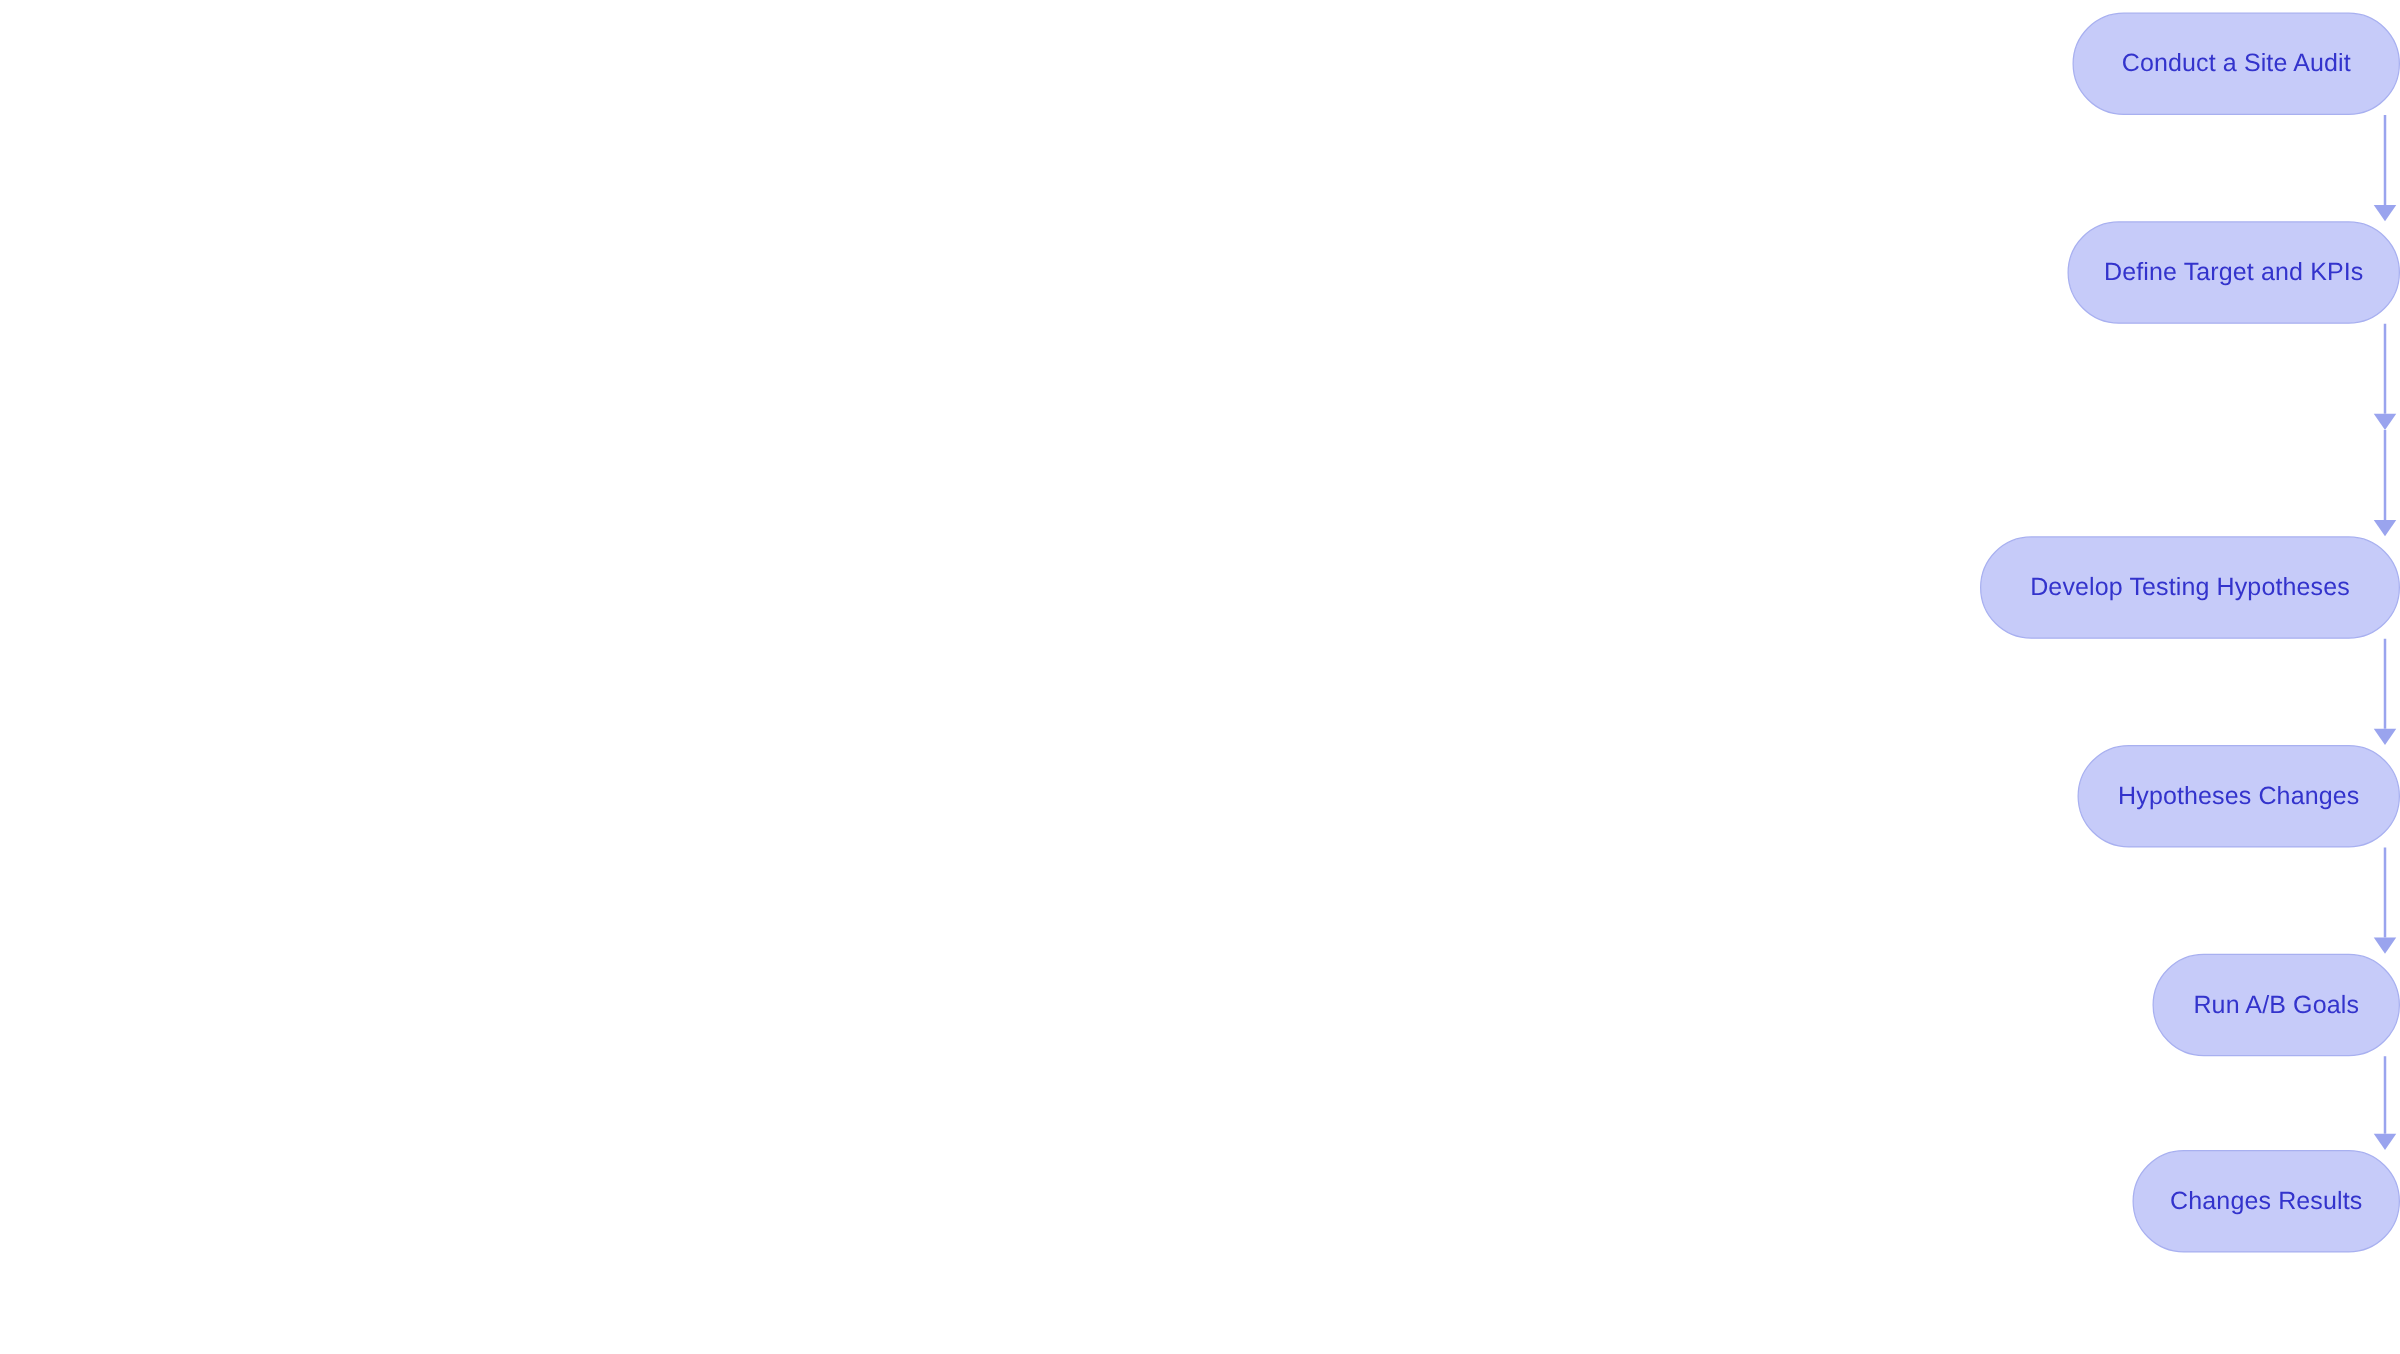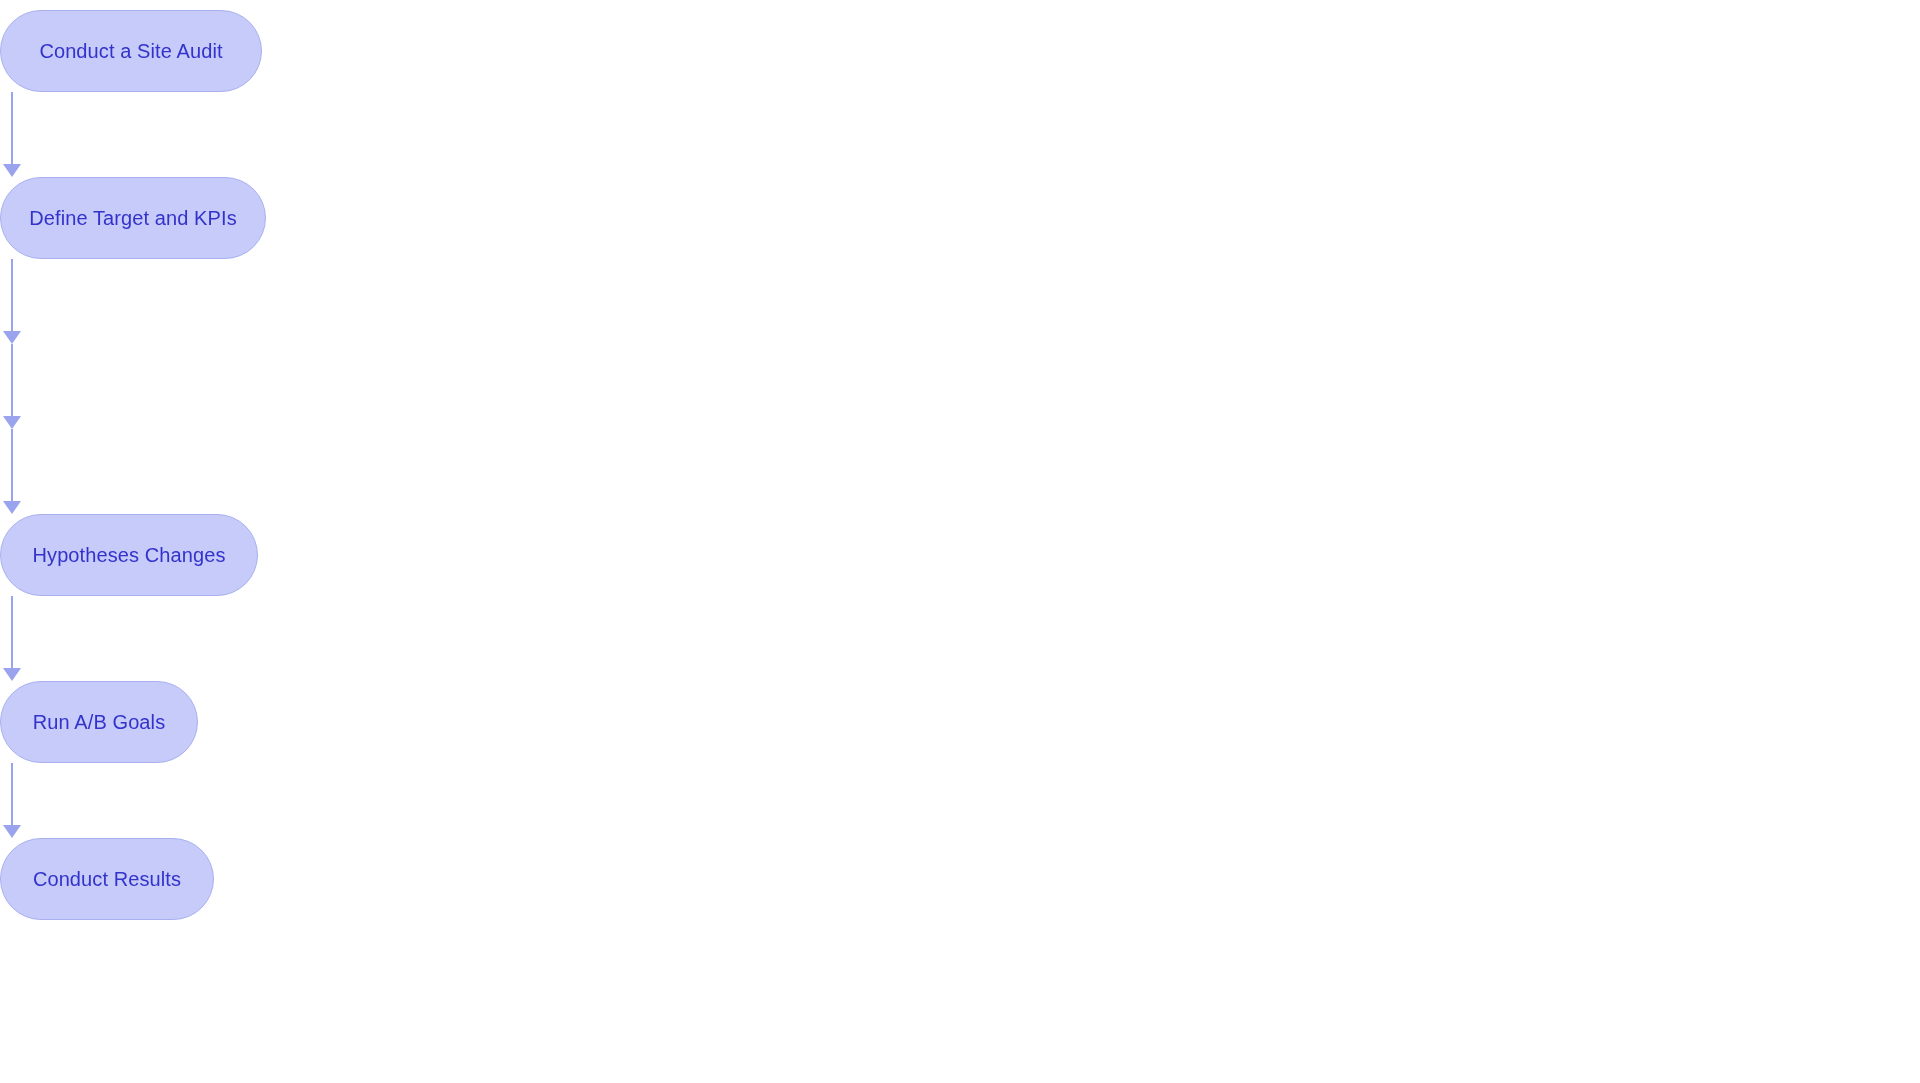--- a/index.html
+++ b/index.html
@@ -23,21 +23,21 @@
   }
 
   .flow-column {
     position: absolute;
     left: 0;
     top: 0;
     width: 1920px;
     height: 1083px;
     display: flex;
     flex-direction: column;
-    align-items: flex-start;
+    align-items: flex-end;
   }
 
   .node {
     box-sizing: border-box;
     height: 82px;
     background: #c6cbf9;
     border: 1px solid #a8b0f0;
     border-radius: 41px;
     display: flex;
     align-items: center;
@@ -125,20 +125,23 @@
       <span class="line"></span>
       <span class="arrowhead"></span>
     </div>
 
 
     <div class="connector c-std">
       <span class="line"></span>
       <span class="arrowhead"></span>
     </div>
 
+    <div class="node n3">
+      <span class="node-label">Develop Testing Hypotheses</span>
+    </div>
 
     <div class="connector c-std">
       <span class="line"></span>
       <span class="arrowhead"></span>
     </div>
 
     <div class="node n4">
       <span class="node-label">Hypotheses Changes</span>
     </div>
 
@@ -150,17 +153,17 @@
     <div class="node n5">
       <span class="node-label">Run A/B Goals</span>
     </div>
 
     <div class="connector c-last">
       <span class="line"></span>
       <span class="arrowhead"></span>
     </div>
 
     <div class="node n6">
-      <span class="node-label">Conduct Results</span>
+      <span class="node-label">Changes Results</span>
     </div>
 
   </div>
 </div>
 
 </body></html>

